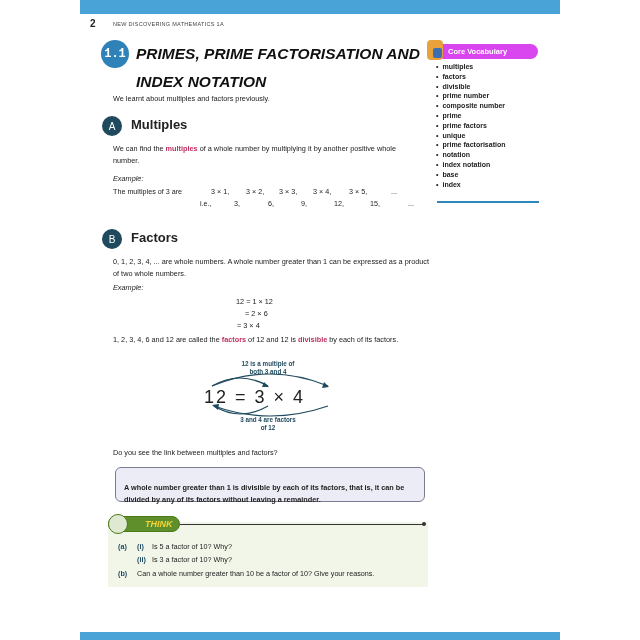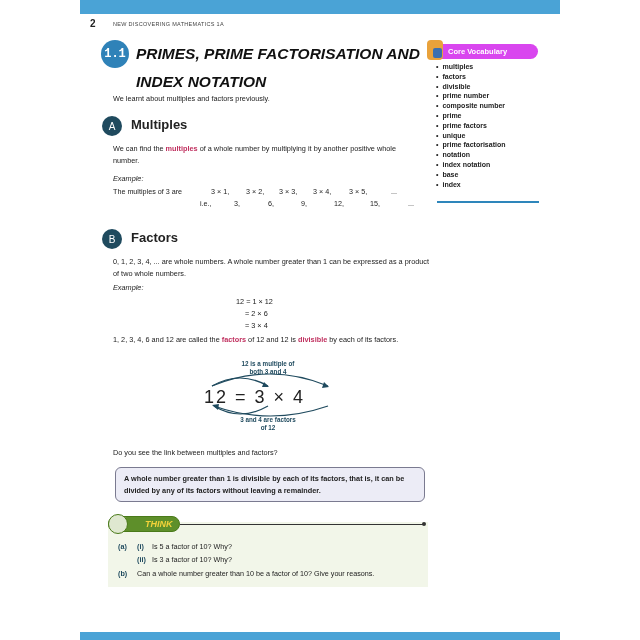--- a/index.html
+++ b/index.html
@@ -21,21 +21,21 @@
   .sub-badge{position:absolute;width:20px;height:20px;border-radius:50%;background:#1f4a5e;color:#fff;font-size:10px;display:flex;align-items:center;justify-content:center;}
   .sub-title{position:absolute;font-size:13px;font-weight:bold;color:#222;}
   .kw{color:#c0305f;font-weight:bold;}
   .ex-row{position:absolute;font-size:7.2px;color:#222;}
   .ex-row span{position:absolute;white-space:nowrap;}
   .eq{position:absolute;left:236px;font-size:7.3px;color:#222;}
   .diagram{position:absolute;left:190px;top:356px;width:150px;height:85px;}
   .diag-expr{position:absolute;left:14px;top:31px;font-size:18px;color:#222;letter-spacing:2px;}
   .diag-top{position:absolute;left:48px;top:4px;width:60px;text-align:center;font-size:6.3px;font-weight:bold;line-height:7.5px;color:#1f4a5e;}
   .diag-bot{position:absolute;left:48px;top:60px;width:60px;text-align:center;font-size:6.3px;font-weight:bold;line-height:7.5px;color:#1f4a5e;}
-  .callout{position:absolute;left:115px;top:467px;width:310px;height:35px;border:1.2px solid #7a7a90;border-radius:6px;background:#ececf6;box-sizing:border-box;padding:5px 8px;font-size:7.3px;font-weight:bold;line-height:12px;color:#222;}
+  .callout{position:absolute;left:115px;top:467px;width:310px;height:35px;border:1.2px solid #7a7a90;border-radius:6px;background:#ececf6;box-sizing:border-box;padding:14px 8px;font-size:7.3px;font-weight:bold;line-height:12px;color:#222;}
   .think-box{position:absolute;left:108px;top:522px;width:320px;height:65px;background:#f2f6e9;}
   .think-badge{position:absolute;left:108px;top:516px;width:72px;height:16px;border-radius:8px;background:#5e8f2a;border:1.5px solid #4a7a1a;box-sizing:border-box;color:#f3d23a;font-weight:bold;font-size:9px;font-style:italic;display:flex;align-items:center;padding-left:36px;}
   .think-icon{position:absolute;left:108px;top:514px;width:20px;height:20px;border-radius:50%;background:#dfe8d0;border:1.5px solid #4a7a1a;box-sizing:border-box;}
   .think-line{position:absolute;left:180px;top:524px;width:244px;height:1px;background:#333;}
   .think-dot{position:absolute;left:422px;top:522px;width:4px;height:4px;border-radius:50%;background:#333;}
   .q{position:absolute;font-size:7.2px;color:#222;}
   .q b{color:#1f4a5e;}
 </style>
 </head>
 <body>
@@ -91,21 +91,21 @@
   <span style="left:240px;">15,</span>
   <span style="left:278px;">...</span>
 </div>
 
 <div class="sub-badge" style="left:102px;top:229px;">B</div>
 <div class="sub-title" style="left:131px;top:230px;">Factors</div>
 <div class="txt" style="left:113px;top:256px;width:318px;">0, 1, 2, 3, 4, ... are whole numbers. A whole number greater than 1 can be expressed as a product of two whole numbers.</div>
 <div class="txt" style="left:113px;top:282px;font-style:italic;">Example:</div>
 <div class="eq" style="top:297px;">12 = 1 × 12</div>
 <div class="eq" style="left:245px;top:309px;">= 2 × 6</div>
-<div class="eq" style="left:245px;top:321px;">= 3 × 4</div>
+<div class="eq" style="left:237px;top:321px;">= 3 × 4</div>
 <div class="txt" style="left:113px;top:334px;width:320px;"><span>1, 2, 3, 4, 6 and 12 are called the </span><span class="kw">factors</span><span> of 12 and 12 is </span><span class="kw">divisible</span><span> by each of its factors.</span></div>
 
 <div class="diagram">
   <svg width="150" height="85" style="position:absolute;left:0;top:0;">
     <path d="M22 30 Q50 14 78 30" stroke="#1f4a5e" stroke-width="1.2" fill="none"></path>
     <path d="M74 26 L79 31 L72 31 Z" fill="#1f4a5e"></path>
     <path d="M22 30 Q80 6 138 30" stroke="#1f4a5e" stroke-width="1.2" fill="none"></path>
     <path d="M134 26 L139 31 L132 32 Z" fill="#1f4a5e"></path>
     <path d="M78 50 Q50 66 24 50" stroke="#1f4a5e" stroke-width="1.2" fill="none"></path>
     <path d="M28 54 L22 49 L29 48 Z" fill="#1f4a5e"></path>

